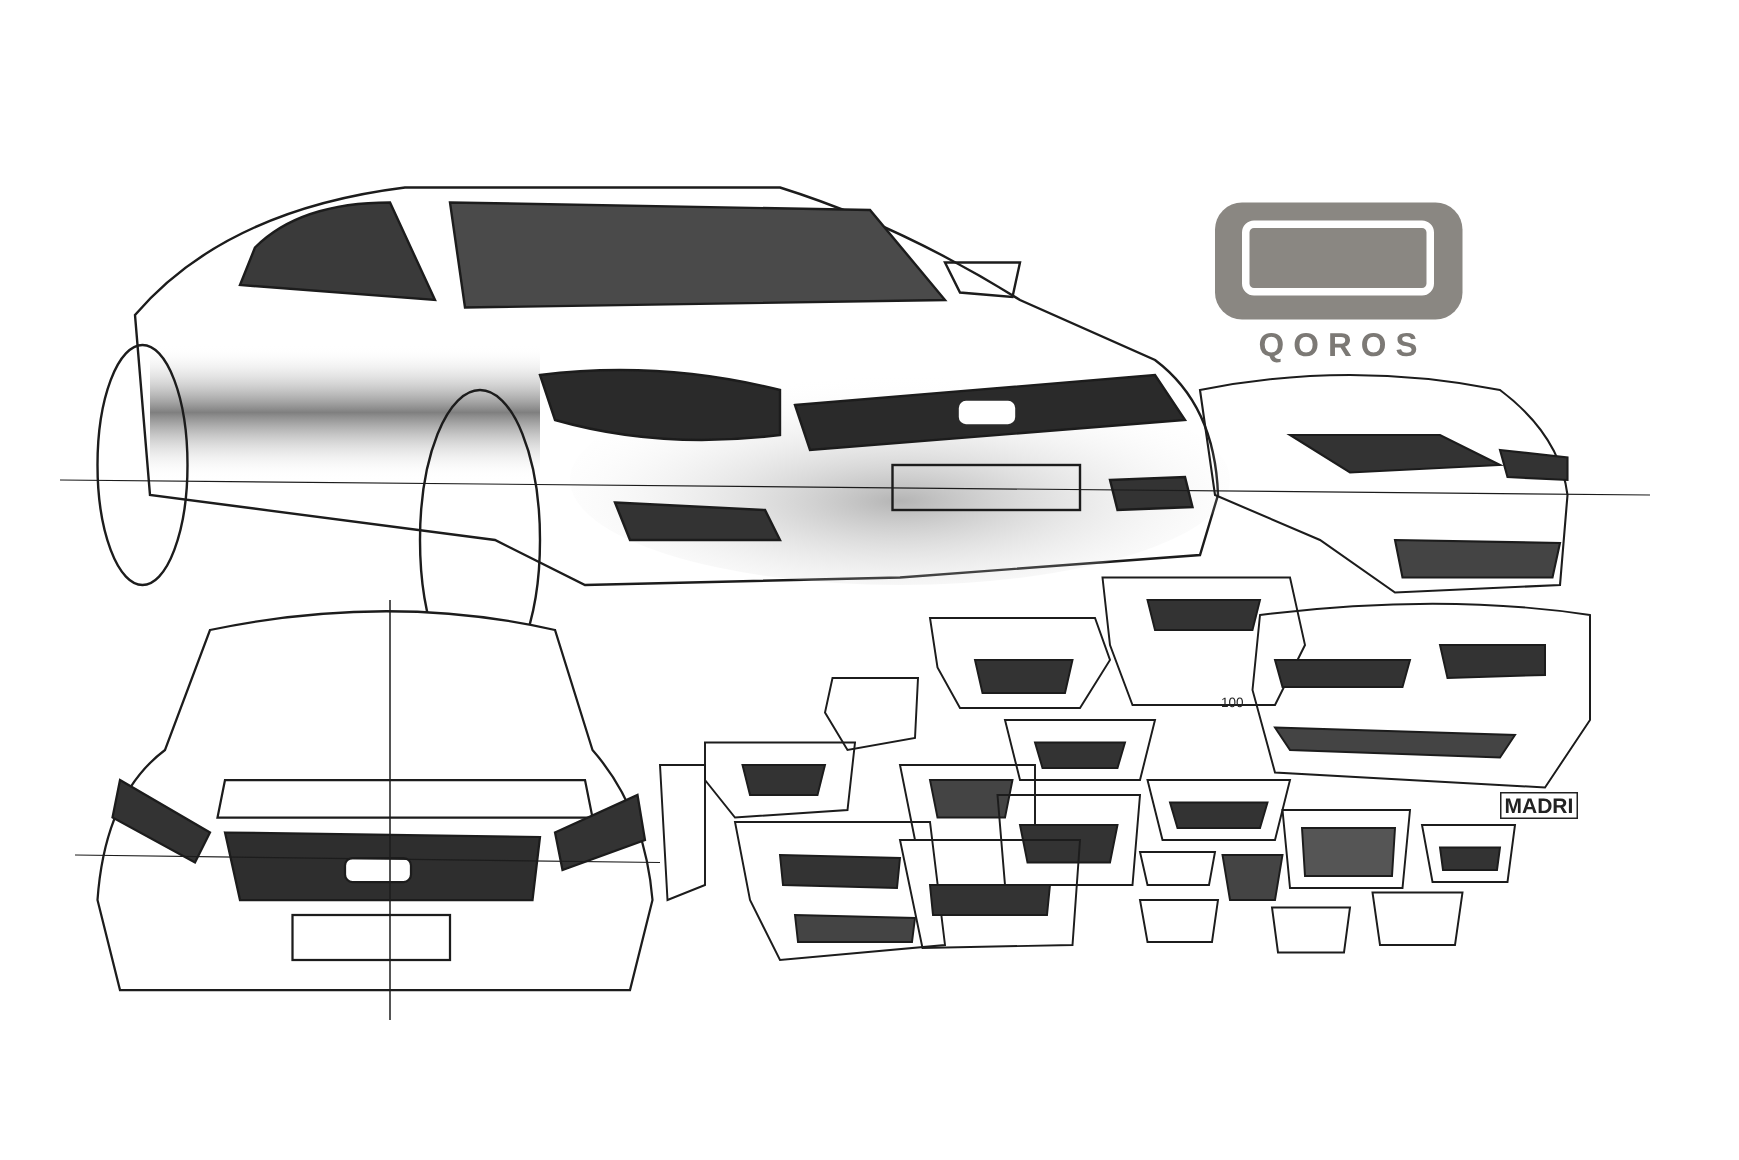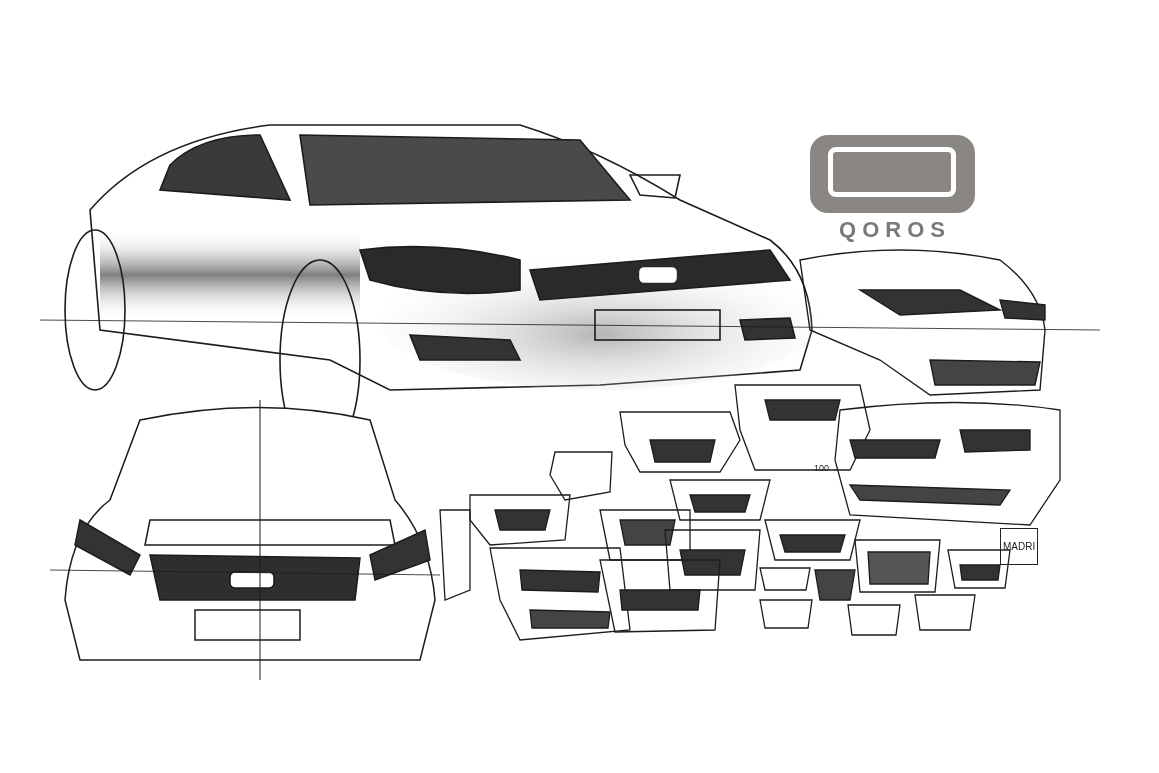--- a/index.html
+++ b/index.html
@@ -3,21 +3,21 @@
 <meta charset="utf-8">
 <style>
   html, body { margin:0; padding:0; background:#ffffff; }
   body { width:1159px; height:773px; position:relative; overflow:hidden; font-family:"Liberation Sans", sans-serif; }
   .canvas { position:absolute; left:0; top:0; width:1159px; height:541px; background:#ffffff; }
   svg { position:absolute; left:0; top:0; }
   .logo { position:absolute; left:808px; top:135px; width:170px; height:100px; }
   .logo-mark { position:absolute; left:2px; top:0; width:165px; height:78px; background:#8a8782; border-radius:18px; }
   .logo-mark .inner { position:absolute; left:18px; top:12px; width:128px; height:50px; border:5px solid #ffffff; border-radius:8px; box-sizing:border-box; }
   .logo-word { position:absolute; left:2px; top:82px; width:170px; text-align:center; font-size:22px; font-weight:bold; letter-spacing:6px; color:#7c7975; }
-  .signature { position:absolute; left:1000px; top:528px; font-size:10px; font-weight:normal; border:1px solid #222; padding:12px 2px; color:#222; }
+  .signature { position:absolute; left:1000px; top:528px; font-size:14px; font-weight:bold; border:1px solid #222; padding:0 2px; color:#222; }
   .badge-100 { position:absolute; left:814px; top:463px; font-size:9px; font-weight:normal; color:#222; }
 </style>
 </head>
 <body>
 
 <div class="canvas">
   <svg width="1159" height="773" viewBox="0 0 1159 773">
     <defs>
       <linearGradient id="bodyShade" x1="0" y1="0" x2="0" y2="1">
         <stop offset="0" stop-color="#ffffff" stop-opacity="0"></stop>

